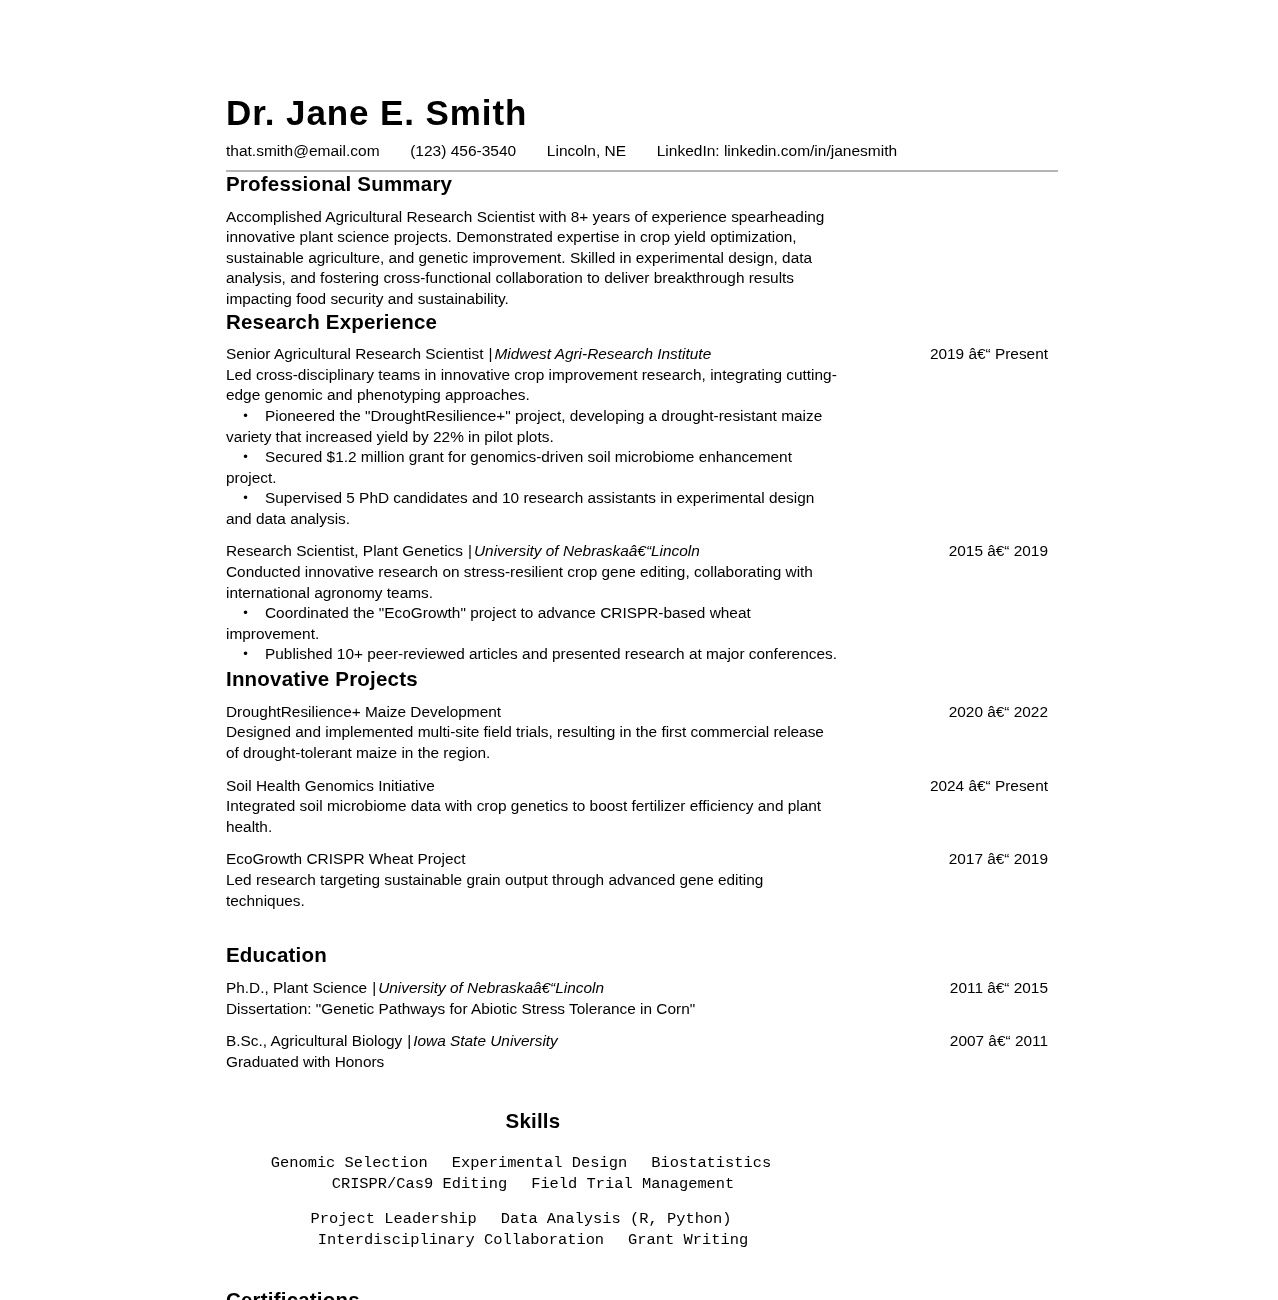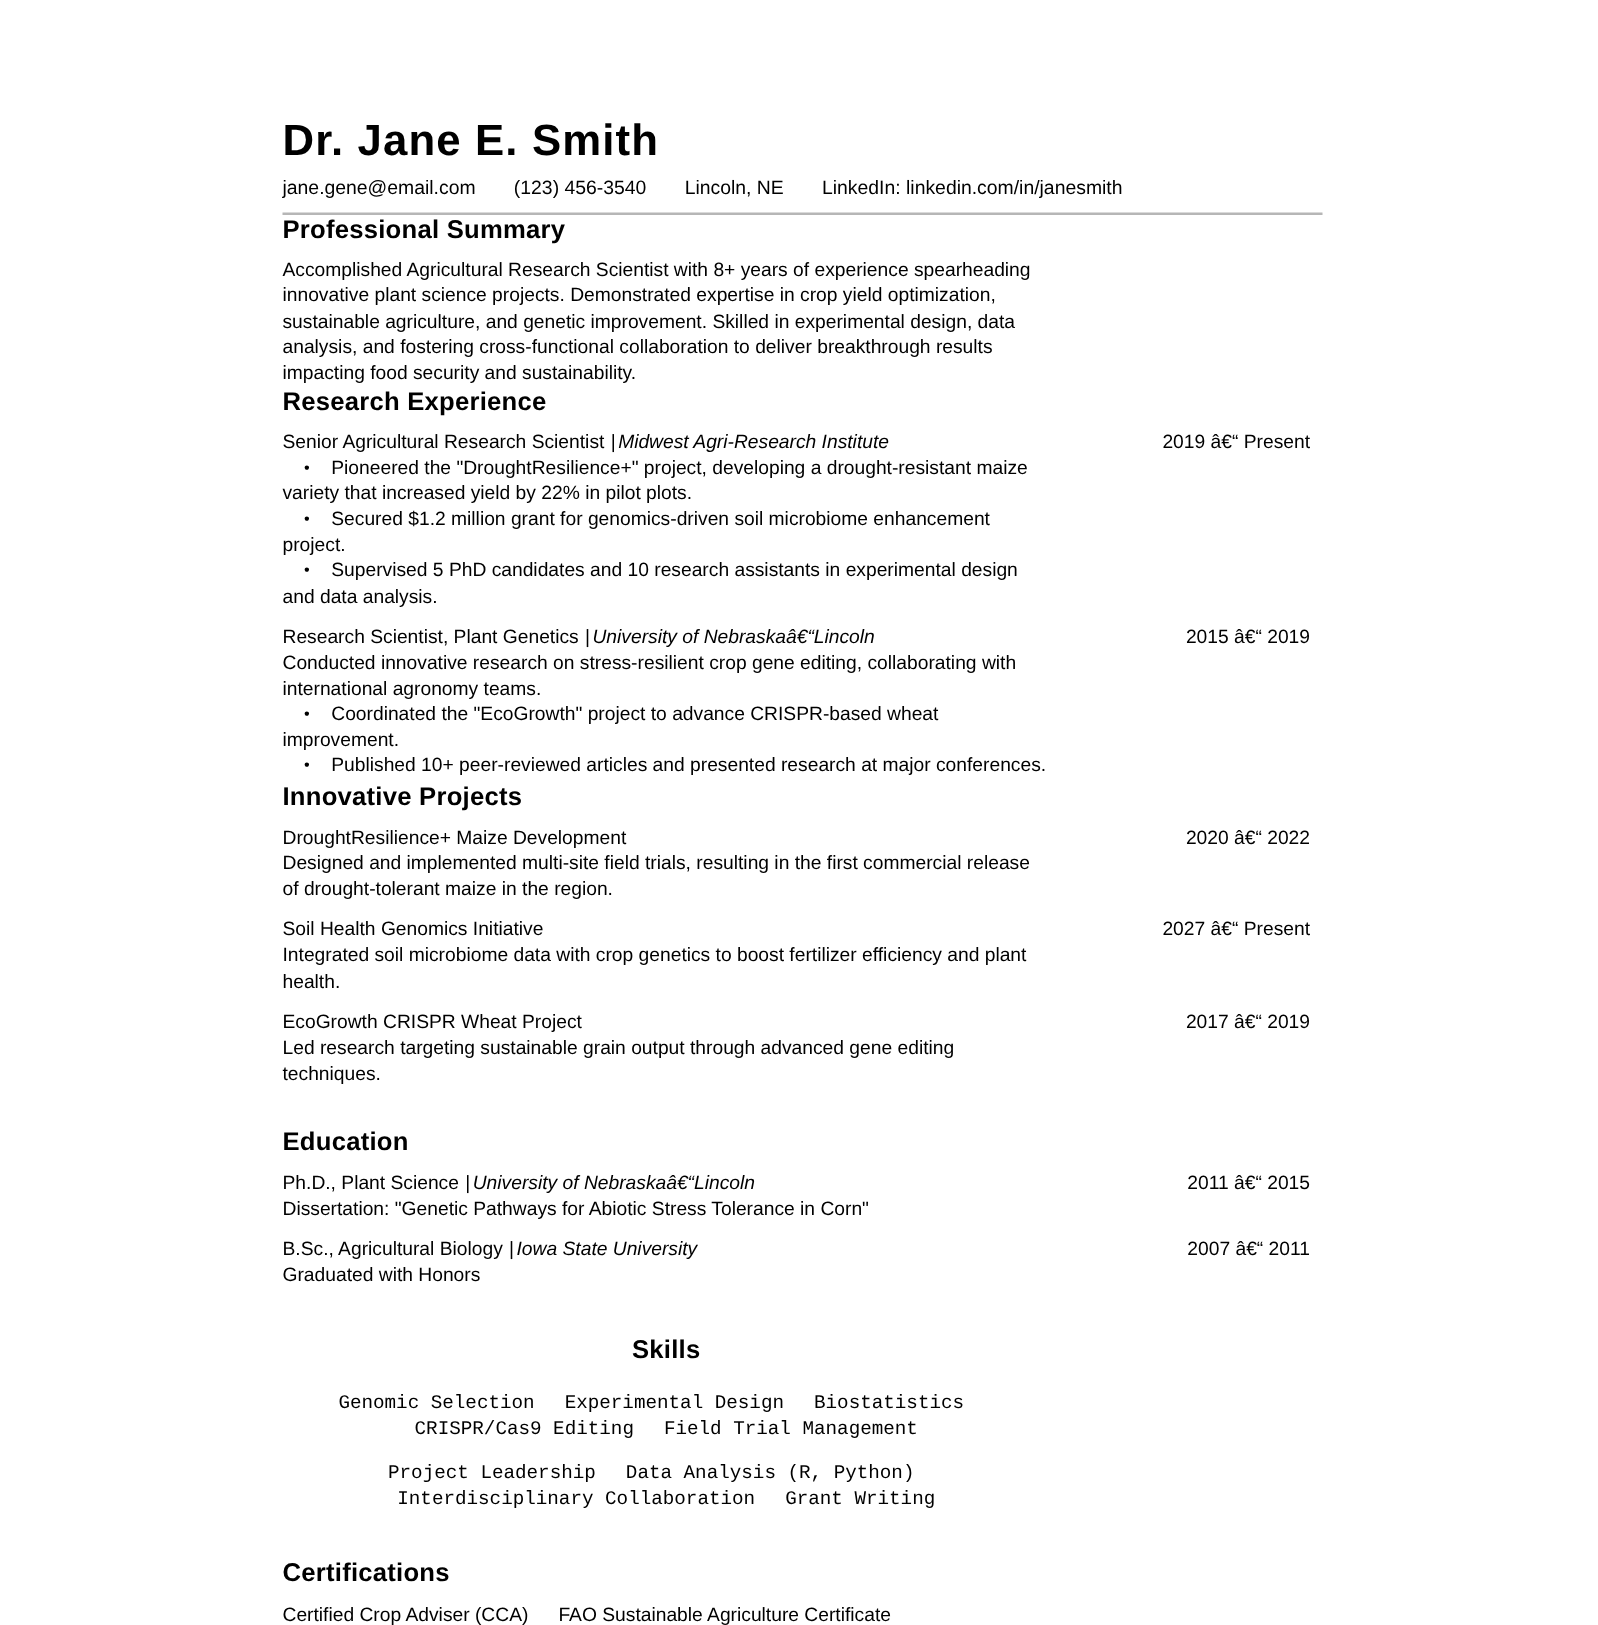--- a/index.html
+++ b/index.html
@@ -132,21 +132,21 @@
   }
 </style>
 </head>
 <body>
 
 <div class="page">
 
   <header>
     <h1 class="name">Dr. Jane E. Smith</h1>
     <div class="contact-line">
-      <span class="contact-item">jane.gene@email.com</span>
+      <span class="contact-item">that.smith@email.com</span>
       <span class="contact-gap"></span>
       <span class="contact-item">(123) 456-3540</span>
       <span class="contact-gap"></span>
       <span class="contact-item">Lincoln, NE</span>
       <span class="contact-gap"></span>
       <span class="contact-item">LinkedIn: linkedin.com/in/janesmith</span>
     </div>
     <hr class="rule">
   </header>
 
@@ -158,20 +158,21 @@
   <section class="section">
     <h2 class="section-title">Research Experience</h2>
 
     <div class="entry">
       <div class="entry-head">
         <div class="entry-left">
           <span class="entry-role">Senior Agricultural Research Scientist</span><span class="entry-sep">|</span><span class="entry-org">Midwest Agri-Research Institute</span>
         </div>
         <div class="entry-dates">2019 â€“ Present</div>
       </div>
+      <p class="entry-desc">Led cross-disciplinary teams in innovative crop improvement research, integrating cutting-edge genomic and phenotyping approaches.</p>
       <ul class="bullets">
         <li><span class="b-marker"></span><span>Pioneered the "DroughtResilience+" project, developing a drought-resistant maize variety that increased yield by 22% in pilot plots.</span></li>
         <li><span class="b-marker"></span><span>Secured $1.2 million grant for genomics-driven soil microbiome enhancement project.</span></li>
         <li><span class="b-marker"></span><span>Supervised 5 PhD candidates and 10 research assistants in experimental design and data analysis.</span></li>
       </ul>
     </div>
 
     <div class="entry">
       <div class="entry-head">
         <div class="entry-left">
@@ -194,21 +195,21 @@
       <div class="entry-head">
         <div class="entry-left entry-role">DroughtResilience+ Maize Development</div>
         <div class="entry-dates">2020 â€“ 2022</div>
       </div>
       <p class="entry-desc">Designed and implemented multi-site field trials, resulting in the first commercial release of drought-tolerant maize in the region.</p>
     </div>
 
     <div class="entry">
       <div class="entry-head">
         <div class="entry-left entry-role">Soil Health Genomics Initiative</div>
-        <div class="entry-dates">2027 â€“ Present</div>
+        <div class="entry-dates">2024 â€“ Present</div>
       </div>
       <p class="entry-desc">Integrated soil microbiome data with crop genetics to boost fertilizer efficiency and plant health.</p>
     </div>
 
     <div class="entry">
       <div class="entry-head">
         <div class="entry-left entry-role">EcoGrowth CRISPR Wheat Project</div>
         <div class="entry-dates">2017 â€“ 2019</div>
       </div>
       <p class="entry-desc">Led research targeting sustainable grain output through advanced gene editing techniques.</p>

